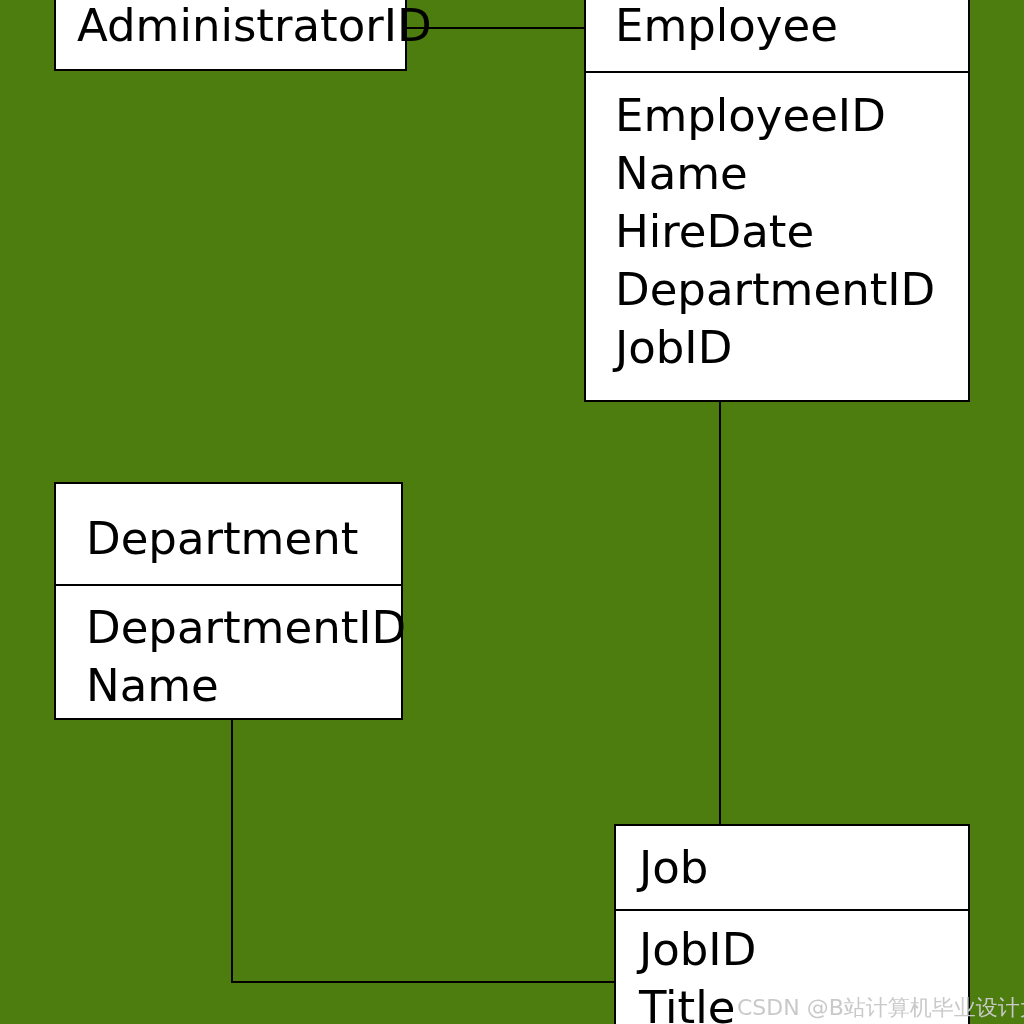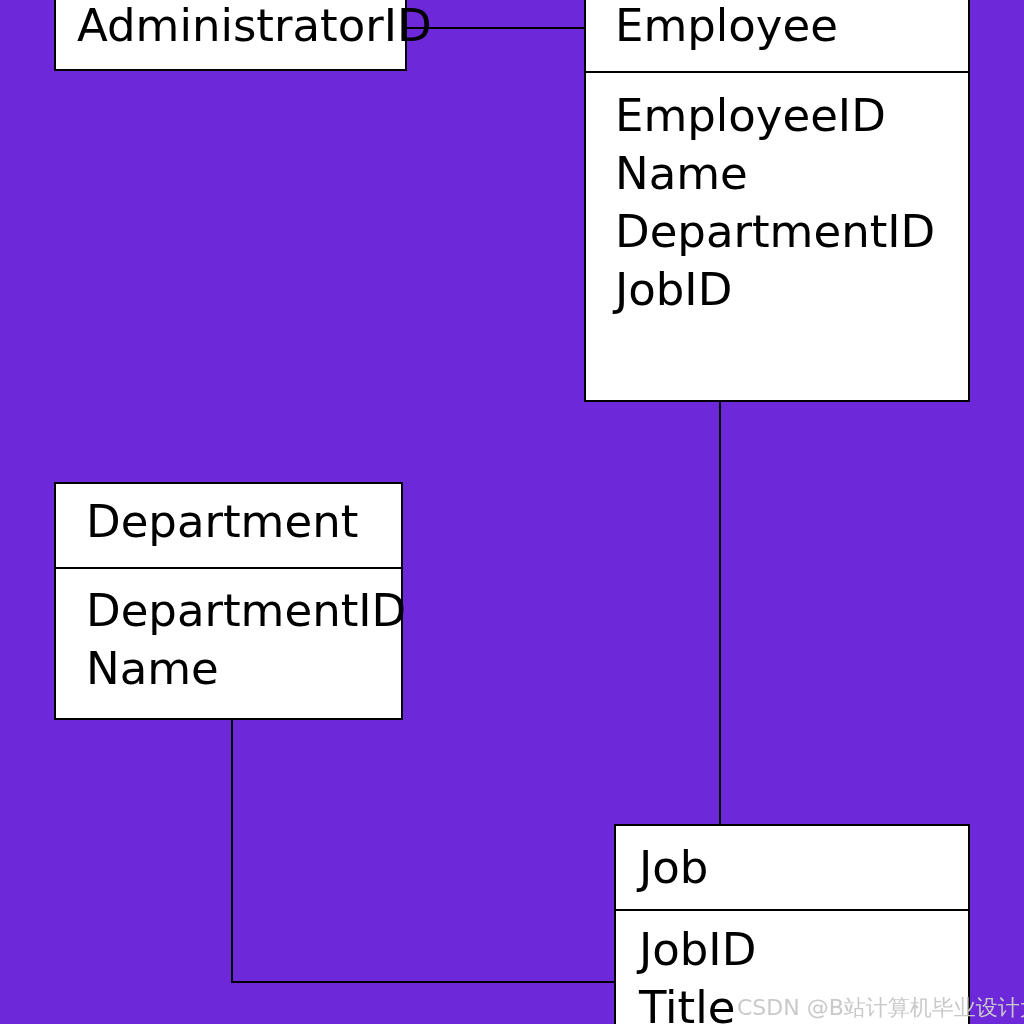--- a/index.html
+++ b/index.html
@@ -1,20 +1,20 @@
 <!DOCTYPE html>
 <html><head>
 <meta charset="utf-8">
 <style>
   html, body { margin: 0; padding: 0; background: #ffffff; }
   .canvas {
     position: relative;
     width: 1024px;
     height: 1024px;
-    background: #6d28d9;
+    background: #4d7c0f;
     overflow: hidden;
     font-family: "DejaVu Sans", "Liberation Sans", sans-serif;
     color: #000000;
   }
   .entity {
     position: absolute;
     border: 2px solid #000000;
     background: #ffffff;
     box-sizing: border-box;
   }
@@ -36,21 +36,21 @@
   #entity-administrator { left: 54px; top: -31px; width: 353px; height: 102px; }
   #entity-administrator .entity-title { padding: 26px 0 0 21px; }
 
   
   #entity-employee { left: 584px; top: -31px; width: 386px; height: 433px; }
   #entity-employee .entity-title { height: 100px; padding: 26px 0 0 29px; }
   #entity-employee .entity-attrs { padding: 14px 0 0 29px; }
 
   
   #entity-department { left: 54px; top: 482px; width: 349px; height: 238px; }
-  #entity-department .entity-title { height: 83px; padding: 9px 0 0 30px; }
+  #entity-department .entity-title { height: 83px; padding: 9px 0 0 30px; margin-top: 17px; }
   #entity-department .entity-attrs { padding: 13px 0 0 30px; }
 
   
   #entity-job { left: 614px; top: 824px; width: 356px; height: 260px; }
   #entity-job .entity-title { height: 83px; padding: 13px 0 0 23px; border-radius: 21px; }
   #entity-job .entity-attrs { padding: 10px 0 0 23px; }
 
   
   .conn { position: absolute; background: #000000; }
   #conn-admin-employee { left: 407px; top: 27px; width: 177px; height: 2px; }
@@ -80,20 +80,21 @@
 
   <div class="entity" id="entity-administrator">
     <div class="entity-title">AdministratorID</div>
   </div>
 
   <div class="entity" id="entity-employee">
     <div class="entity-title">Employee</div>
     <div class="entity-attrs">
       <div class="attr">EmployeeID</div>
       <div class="attr">Name</div>
+      <div class="attr">HireDate</div>
       <div class="attr">DepartmentID</div>
       <div class="attr">JobID</div>
     </div>
   </div>
 
   <div class="entity" id="entity-department">
     <div class="entity-title">Department</div>
     <div class="entity-attrs">
       <div class="attr">DepartmentID</div>
       <div class="attr">Name</div>

